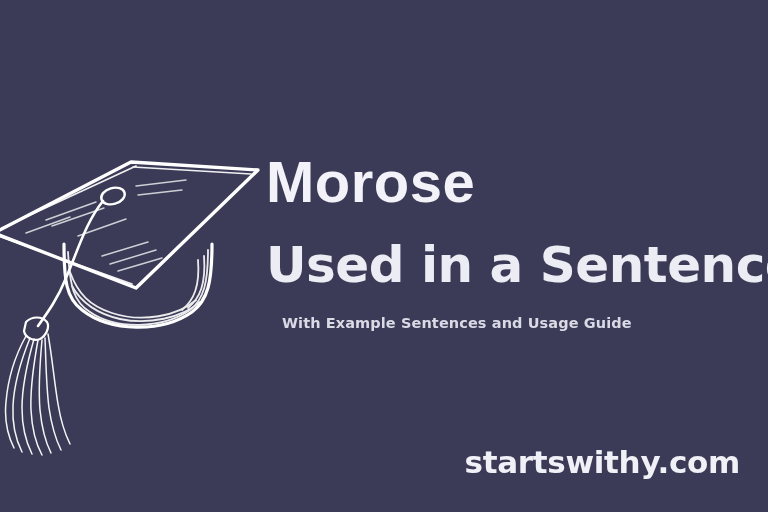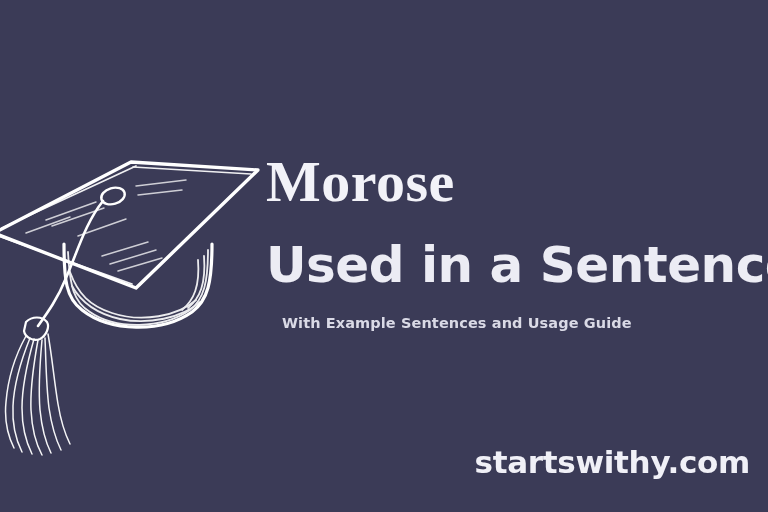--- a/index.html
+++ b/index.html
@@ -38,21 +38,21 @@
 
   
   .text-block {
     position: absolute;
     left: 266px;
     top: 152px;
     width: 500px;
   }
 
   .word-title {
-    font-family: Liberation Serif, serif;
+    font-family: Liberation Sans, sans-serif;
     font-weight: 700;
     font-size: 58px;
     line-height: 1.05;
     letter-spacing: 0.5px;
     color: #f2f2f8;
     margin: 0;
     white-space: nowrap;
   }
 
   .headline {
@@ -72,21 +72,21 @@
     font-size: 14.5px;
     letter-spacing: 0.1px;
     color: #dadae6;
     margin: 24px 0 0 16px;
     white-space: nowrap;
   }
 
   
   .brand {
     position: absolute;
-    right: 18px;
+    right: 28px;
     bottom: 32px;
     font-family: "DejaVu Sans", "Liberation Sans", sans-serif;
     font-weight: 700;
     font-size: 31px;
     letter-spacing: -0.3px;
     color: #f0f0f7;
     white-space: nowrap;
   }
 </style>
 </head>

